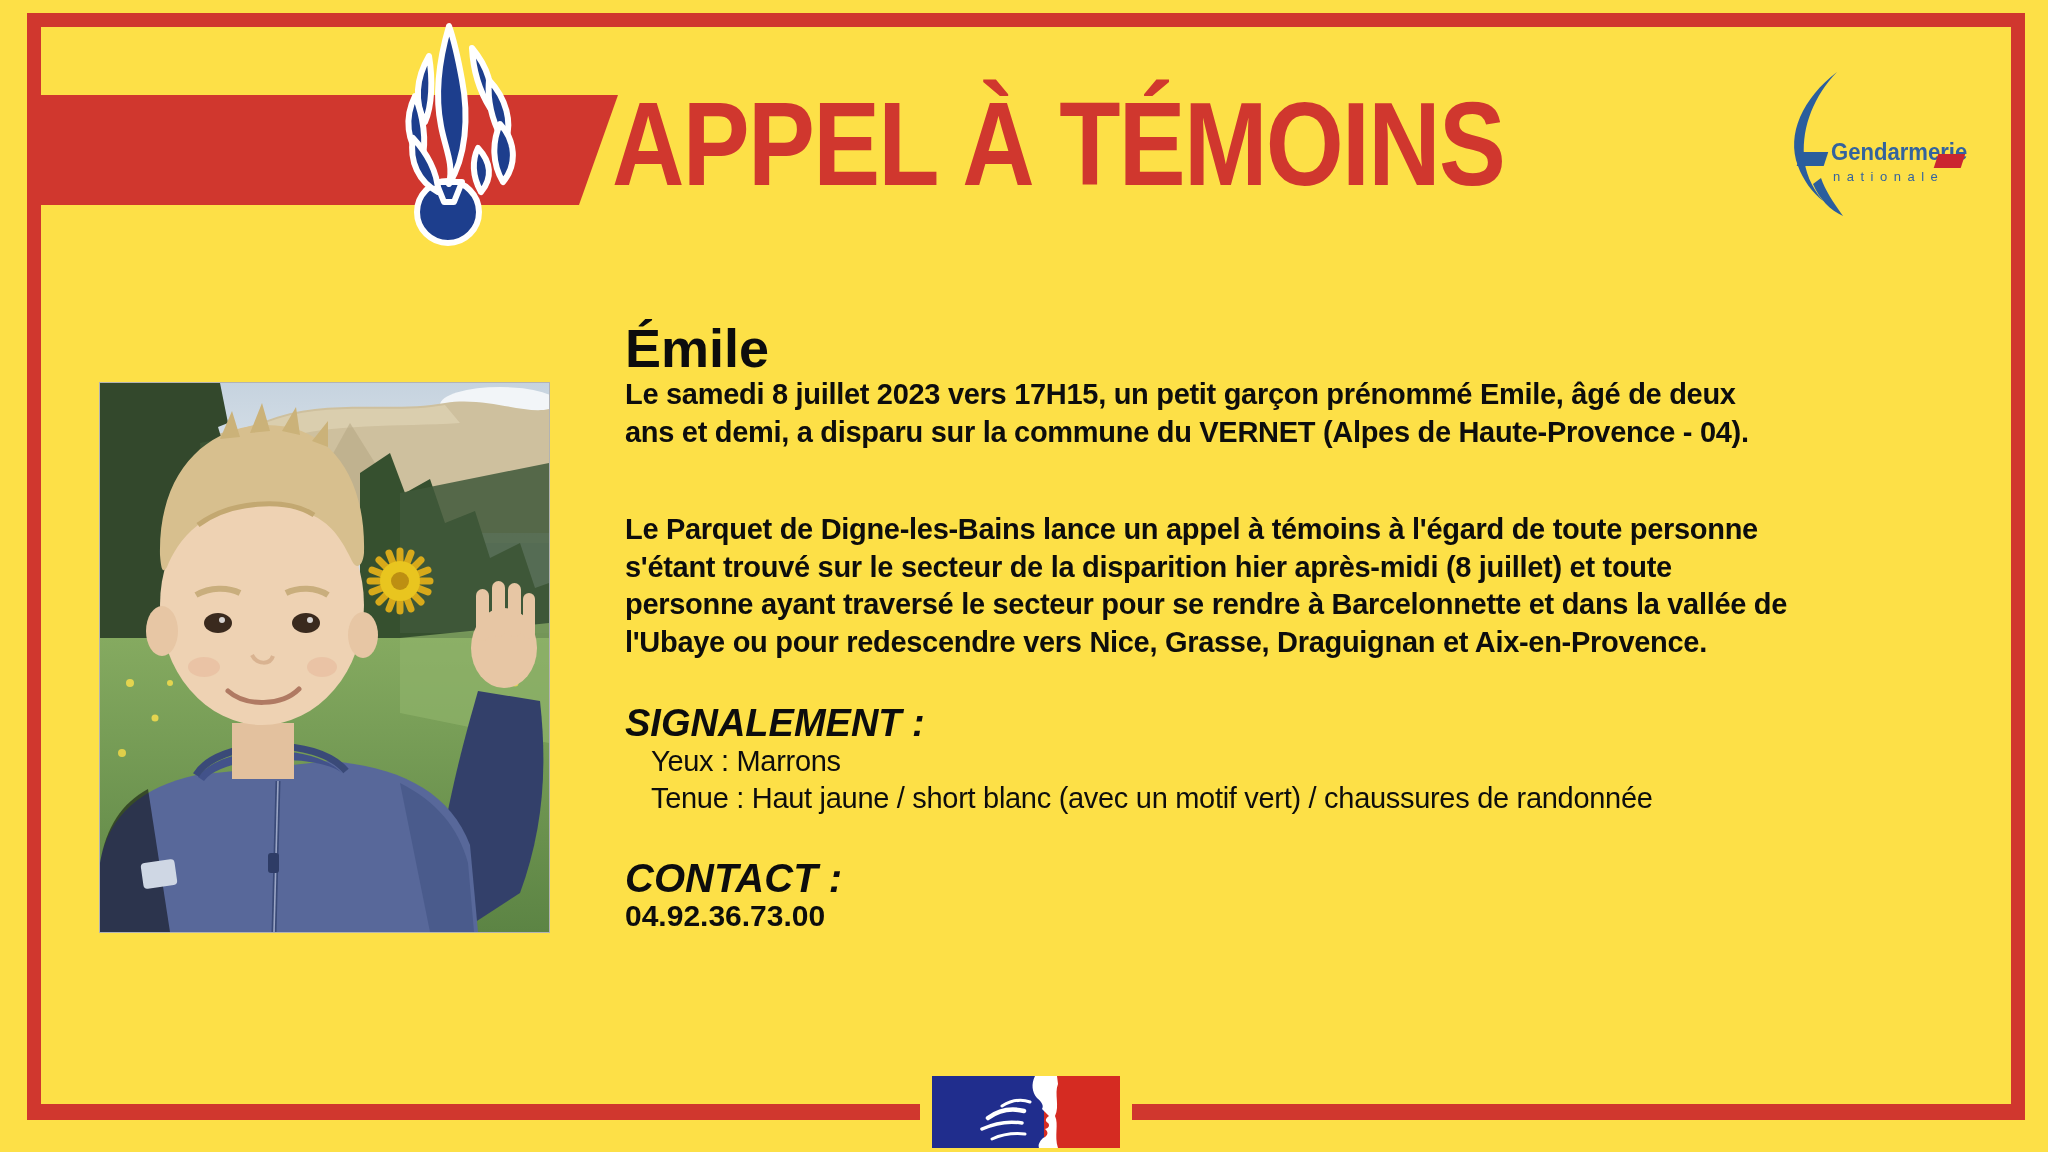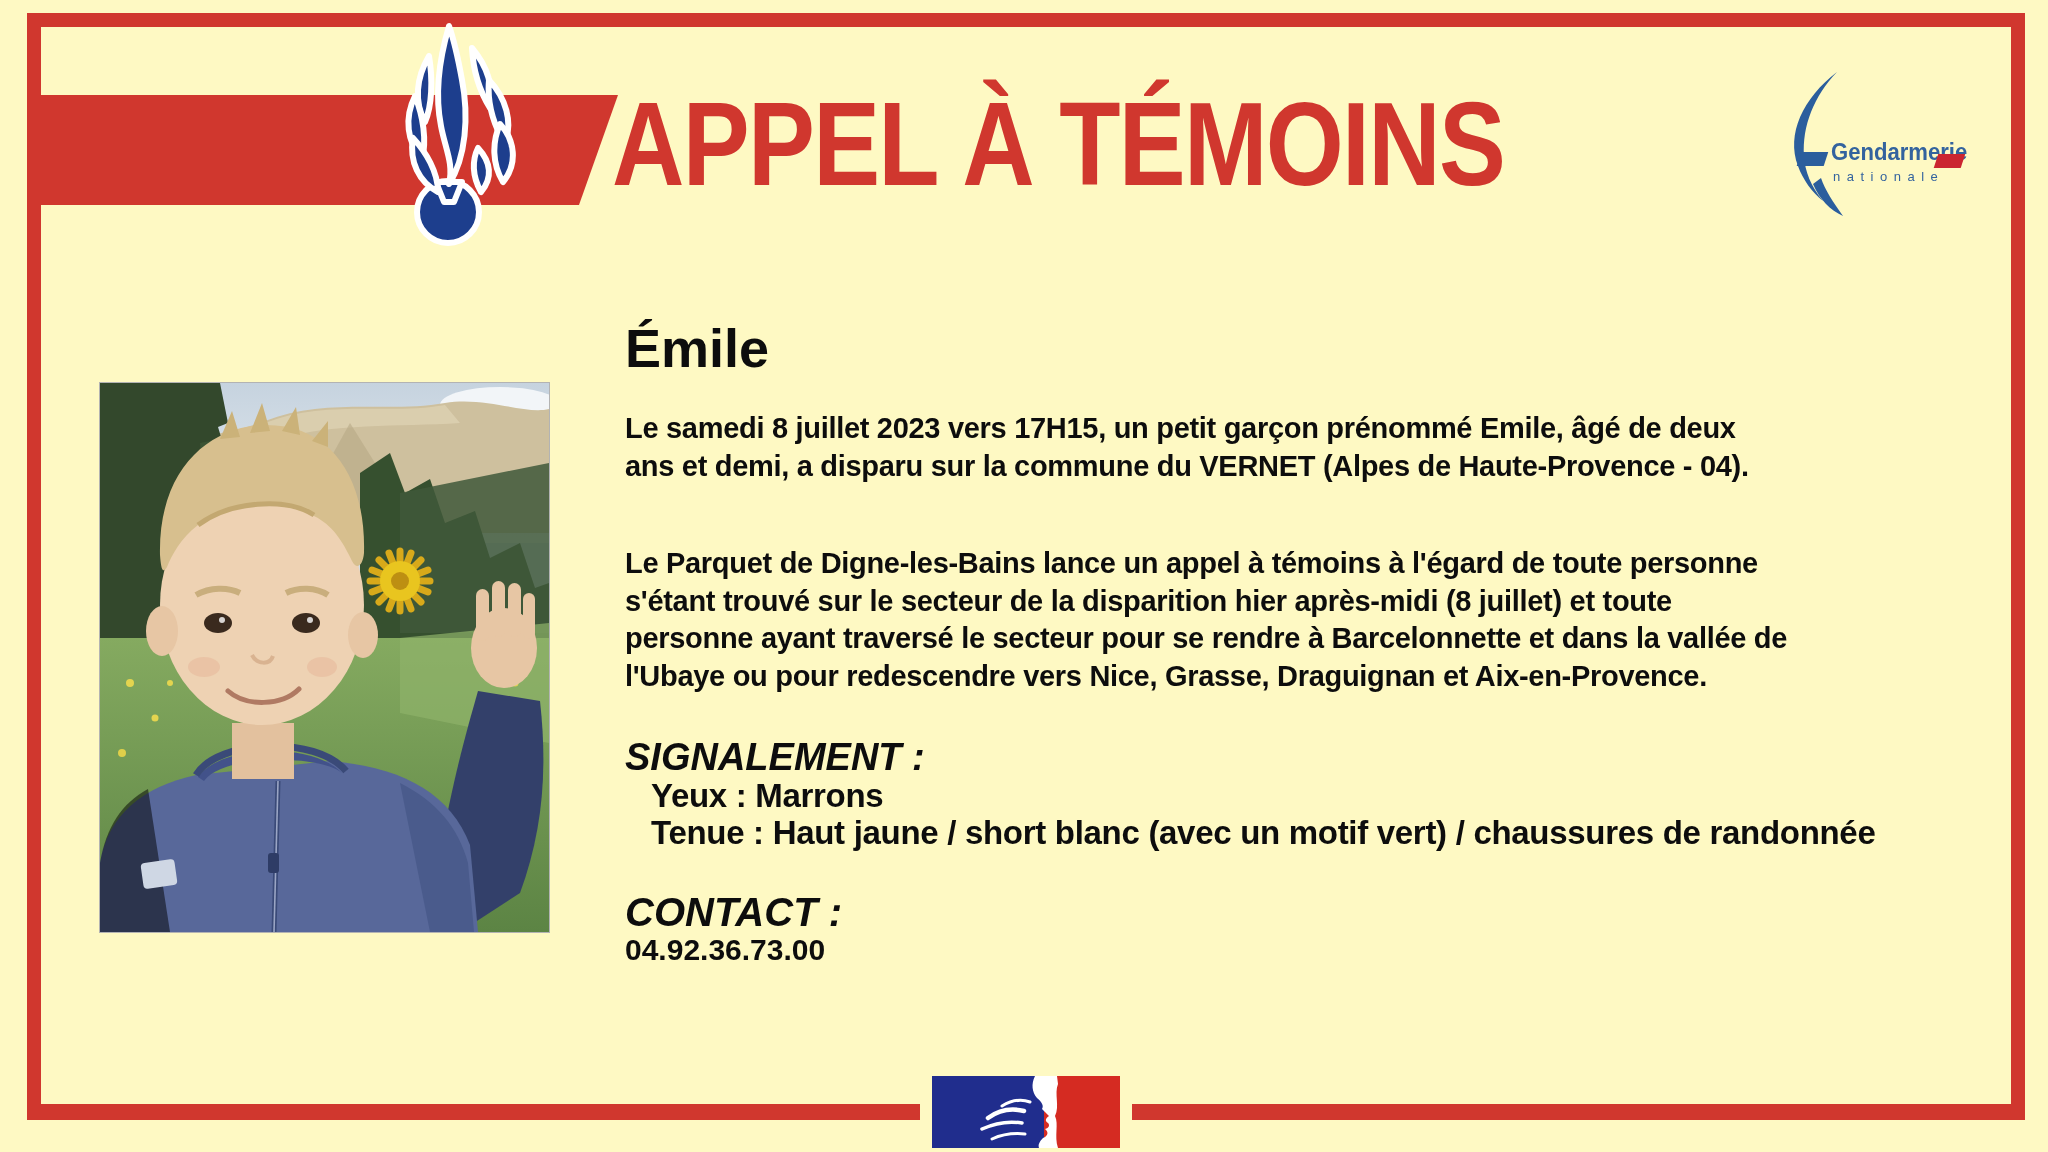--- a/index.html
+++ b/index.html
@@ -1,16 +1,16 @@
 <!DOCTYPE html>
 <html><head>
 <meta charset="utf-8">
 <style>
   html,body{margin:0;padding:0;background:#ffffff;}
-  .page{position:relative;width:2048px;height:1152px;background:#fef9c3;overflow:hidden;
+  .page{position:relative;width:2048px;height:1152px;background:#fde047;overflow:hidden;
         font-family:"Liberation Sans","DejaVu Sans",sans-serif;color:#0d0d0d;}
 
   
   .fr{position:absolute;background:#d0372e;}
   .frame-top{left:27px;top:13px;width:1998px;height:14px;}
   .frame-left{left:27px;top:13px;width:14px;height:1106px;}
   .frame-right{left:2011px;top:13px;width:14px;height:1106px;}
   .frame-bottom-left{left:27px;top:1104px;width:893px;height:16px;}
   .frame-bottom-right{left:1132px;top:1104px;width:893px;height:16px;}
 
@@ -33,25 +33,25 @@
   .gn-sub{position:absolute;left:50px;top:99px;font-size:13px;font-weight:500;color:#33639e;
           letter-spacing:6.5px;white-space:nowrap;}
 
   
   .photo{position:absolute;left:99px;top:382px;width:449px;height:549px;
          border:1px solid #b3b3b3;box-sizing:content-box;background:#cfdce6;}
 
   
   .textcol{position:absolute;left:625px;top:320px;width:1270px;}
   .name{font-size:54px;line-height:56px;font-weight:700;color:#0d0d0d;}
-  .para{margin-top:34px;font-size:29px;line-height:37.5px;font-weight:700;
+  .para{font-size:29px;line-height:37.5px;font-weight:700;
         letter-spacing:-.3px;white-space:pre-line;}
   .para.second{margin-top:60px;}
   .sec-head{margin-top:44px;font-size:38px;line-height:37.5px;font-weight:700;font-style:italic;}
-  .sec-items{padding-left:26px;font-size:33px;line-height:37.5px;font-weight:700;letter-spacing:-.3px;}
+  .sec-items{padding-left:26px;font-size:29px;line-height:37.5px;font-weight:400;letter-spacing:-.3px;}
   .contact-head{margin-top:42px;font-size:40px;line-height:37.5px;font-weight:700;font-style:italic;}
   .phone{font-size:30px;line-height:37.5px;font-weight:700;}
 
   
   .marianne{position:absolute;left:932px;top:1076px;width:188px;height:72px;}
 </style>
 </head>
 <body>
 
 <div class="page">

